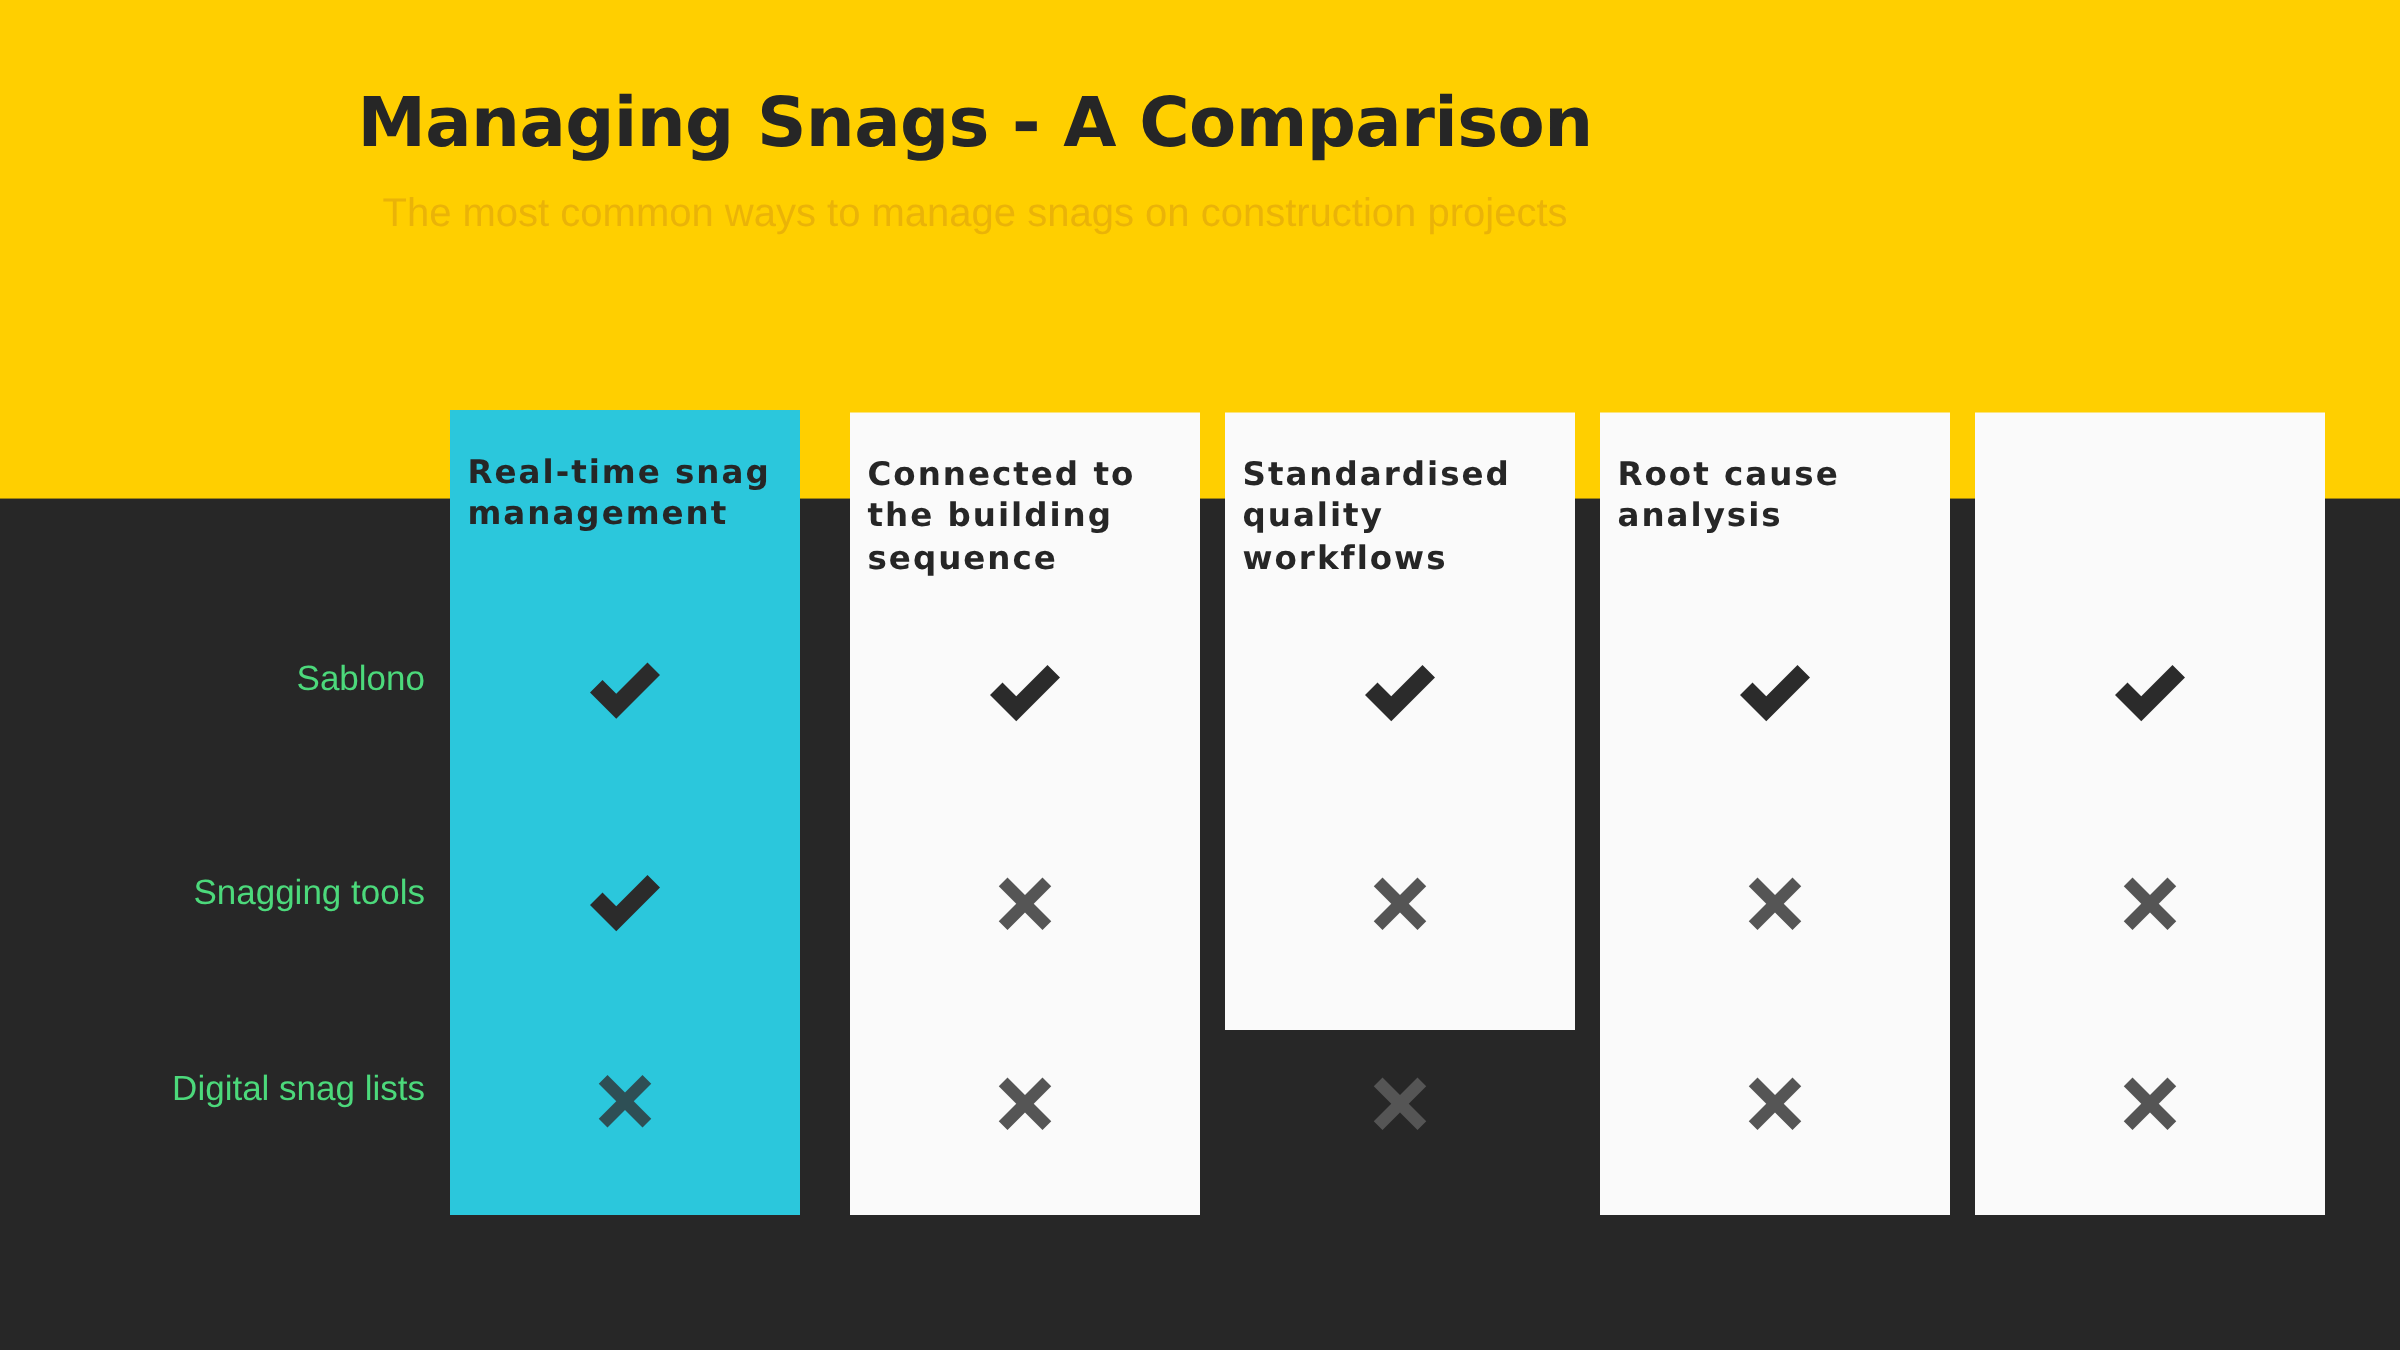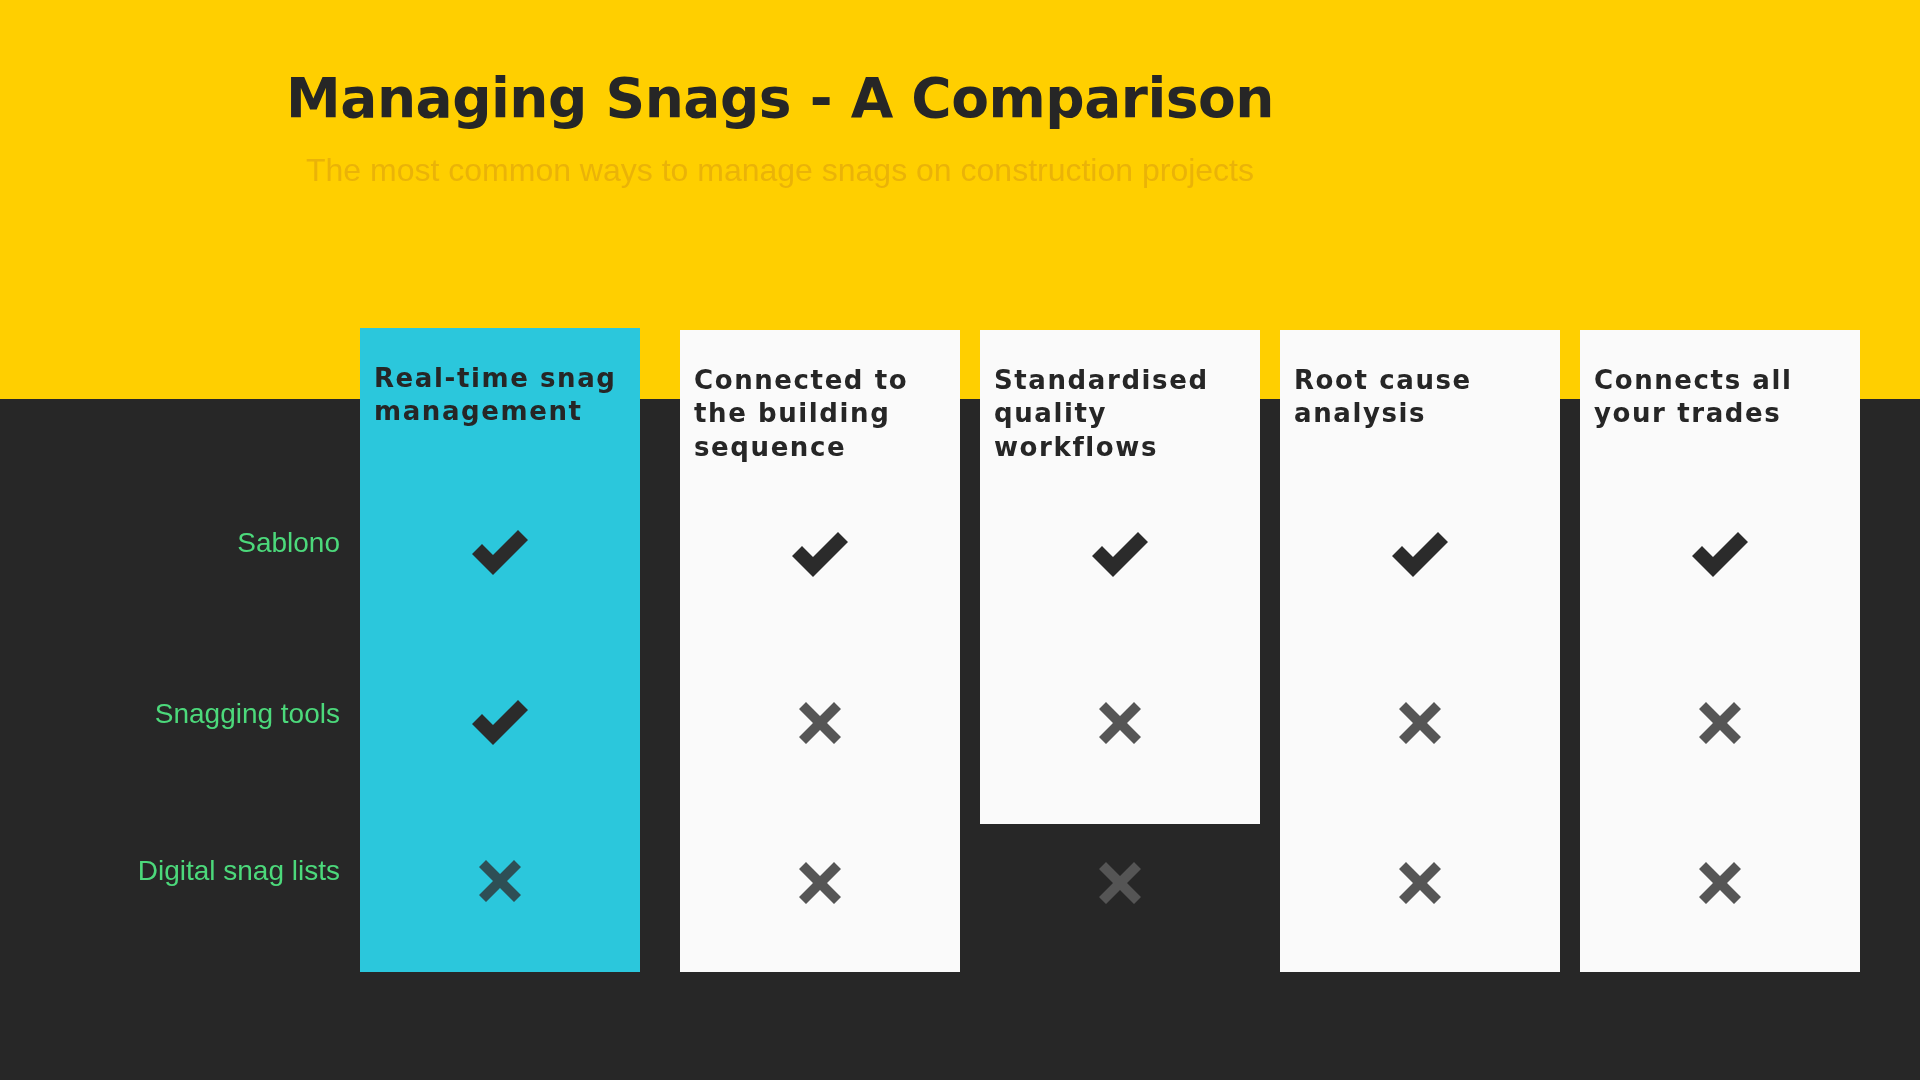--- a/index.html
+++ b/index.html
@@ -267,21 +267,20 @@
         </div>
         <div class="cell c2">
           <svg class="mark-svg" width="52" height="52" viewBox="0 0 52 52">
             <path d="M12 5 L26 19 L40 5 L47 12 L33 26 L47 40 L40 47 L26 33 L12 47 L5 40 L19 26 L5 12 Z" fill="#555555"></path>
           </svg>
         </div>
       </div>
     </div>
 
     <div class="card" id="card-4">
-      <div class="card-title">Connects all your trades</div>
       <div class="card-cells">
         <div class="cell c0">
           <svg class="mark-svg" width="66" height="56" viewBox="0 0 66 56">
             <path d="M5 31 L15 21 L26 32 L51 7 L61 17 L26 52 Z" fill="#2B2B2B"></path>
           </svg>
         </div>
         <div class="cell c1">
           <svg class="mark-svg" width="52" height="52" viewBox="0 0 52 52">
             <path d="M12 5 L26 19 L40 5 L47 12 L33 26 L47 40 L40 47 L26 33 L12 47 L5 40 L19 26 L5 12 Z" fill="#555555"></path>
           </svg>

